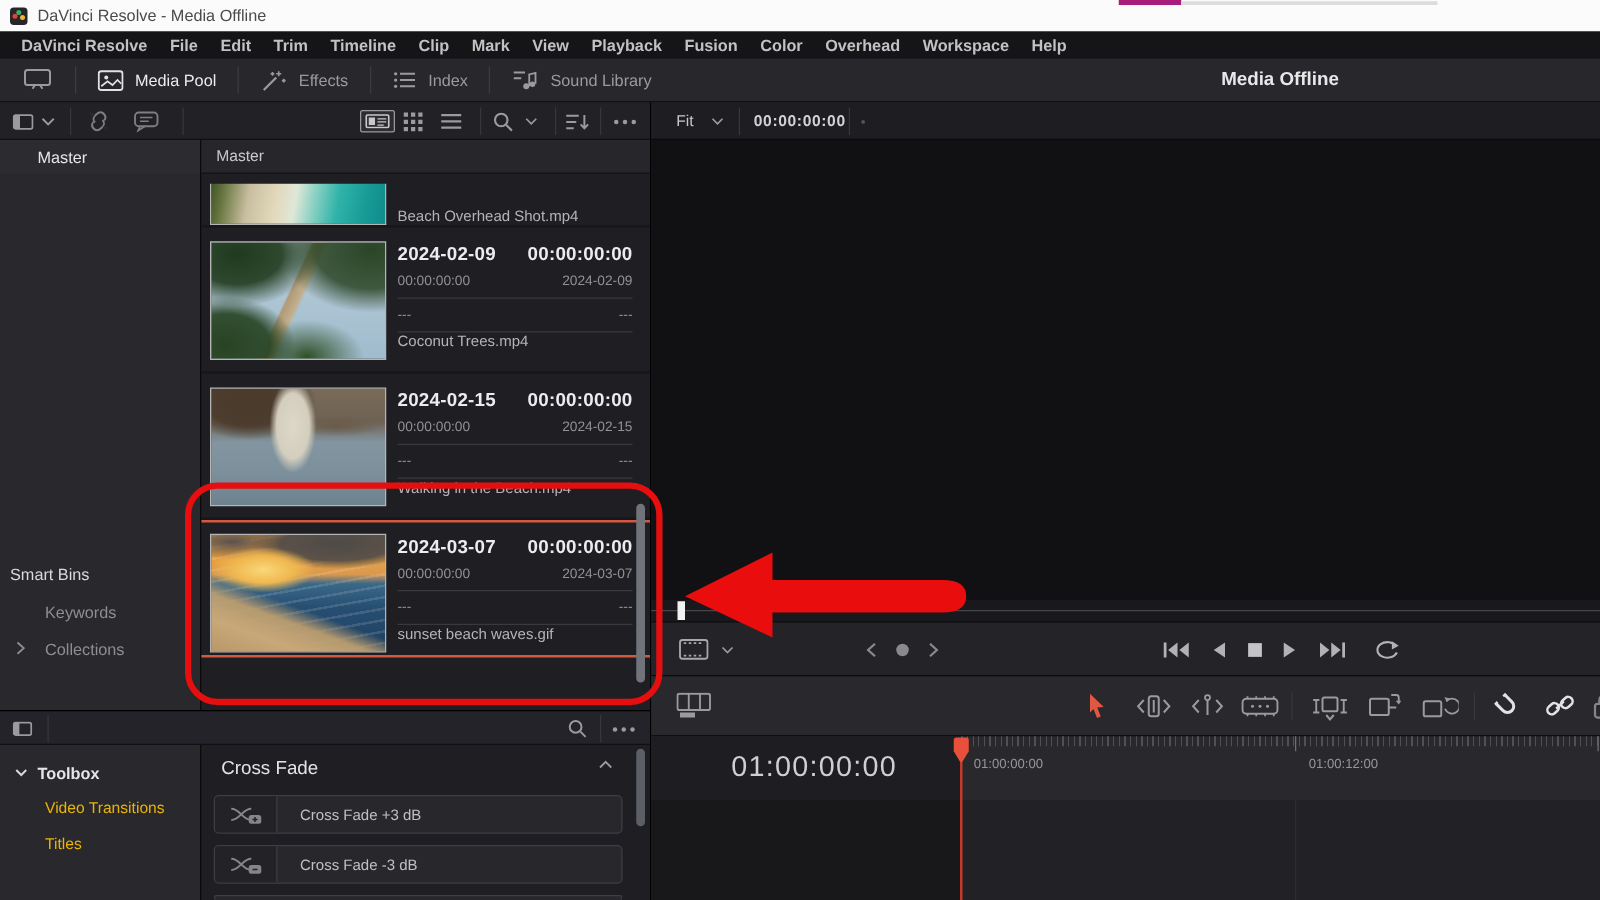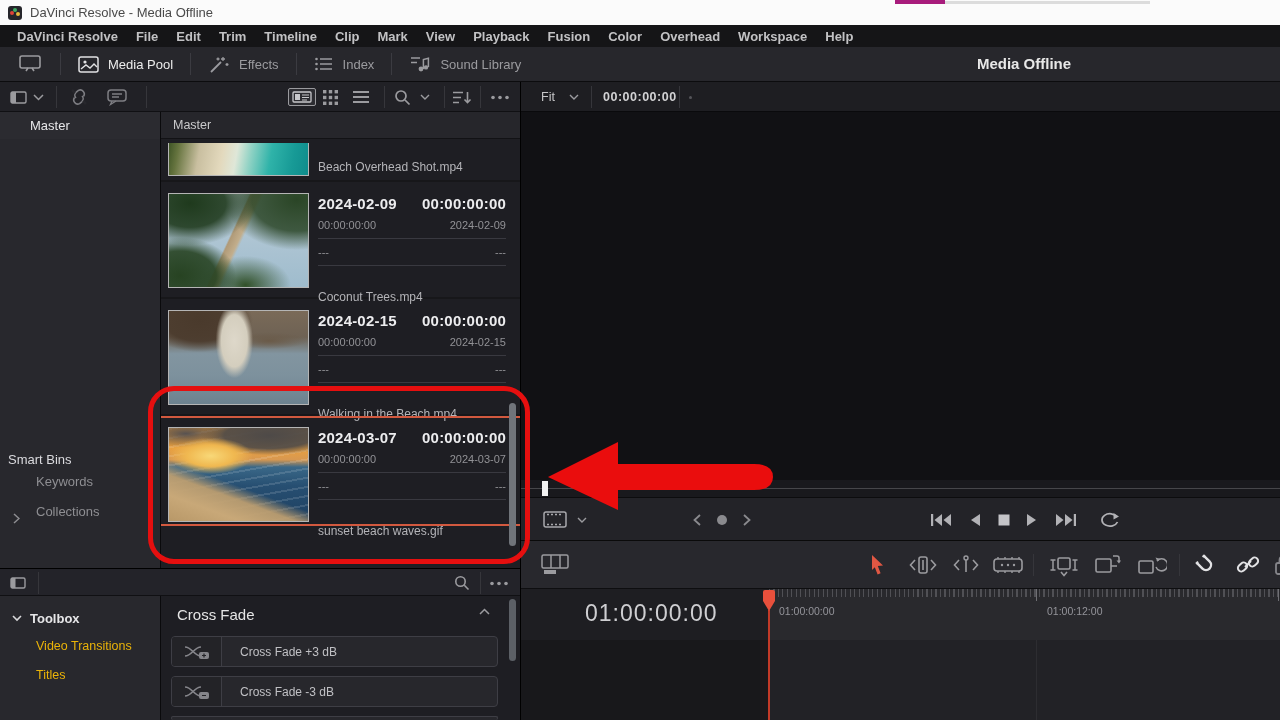--- a/index.html
+++ b/index.html
@@ -41,38 +41,38 @@
   .subtoolbar .abs { position:absolute; top:0; height:30px; display:flex; align-items:center; }
   .vline { position:absolute; top:4px; width:1px; height:22px; background:#36363b; }
   .cardview-active { border:1px solid #9a9a9e; border-radius:2px; padding:2px 3px; background:#2c2c31; display:flex; }
 
   
   .mp-body { display:flex; height:456px; }
   .mp-sidebar { position:relative; width:160px; background:#28282d; }
   .mp-master-row { height:27px; background:#2b2b30; display:flex; align-items:center; padding-left:30px; font-size:13px; color:#e6e6e8; }
   .smartbins { position:absolute; left:0; top:332px; width:100%; }
   .sb-title { font-size:13px; color:#dadade; padding-left:8px; height:30px; display:flex; align-items:center; }
-  .sb-item { font-size:13px; color:#8e8e92; padding-left:36px; height:30px; display:flex; position:relative; }
+  .sb-item { font-size:13px; color:#8e8e92; padding-left:36px; height:30px; display:flex; align-items:center; position:relative; }
   .sb-item .chev { position:absolute; left:13px; top:9px; }
 
   .mp-list { position:relative; flex:1; background:#1e1e23; border-left:1px solid #0a0a0c; overflow:hidden; }
   .mp-bread { height:27px; background:#26262b; border-bottom:1px solid #121215; display:flex; align-items:center; padding-left:12px; font-size:12.5px; color:#c9c9cb; }
 
   .clip { position:relative; display:flex; padding:11px 10px 0 7px; height:117px; border-bottom:2px solid #17171a; }
-  .clip.partial { height:43px; padding-top:0; align-items:center; }
+  .clip.partial { height:43px; padding-top:0; align-items:flex-end; }
   .clip.partial .thumb { height:33px; border-top:none; }
   .clip.partial .mname { margin-top:12px; }
   .clip.selected { height:110px; border-top:2px solid #d2593f; border-bottom:2px solid #d2593f; padding-top:9px; }
   .thumb { width:141px; height:95px; border:1px solid #b5b5b5; flex:none; }
   .meta { flex:1; padding:2px 4px 0 9px; }
   .m1 { display:flex; justify-content:space-between; font-size:15px; font-weight:bold; color:#ececee; letter-spacing:0.2px; }
   .m2 { display:flex; justify-content:space-between; font-size:11px; color:#929296; margin-top:7px; }
   .m3 { margin-top:7px; }
   .mdiv { border-top:1px solid #393940; margin-top:7px; }
-  .mname { font-size:12px; color:#b4b4b8; margin-top:24px; }
+  .mname { font-size:12px; color:#b4b4b8; margin-top:0; }
 
   .thumb-beach-overhead { background:
     linear-gradient(100deg,#3f5526 0%,#66743f 7%,#c9bfa0 22%,#e3d9bd 38%,#dfe7d8 48%,#8fd2c4 58%,#2fb3a9 72%,#179a96 88%,#0f8c8c 100%); }
   .thumb-coconut { background:
     radial-gradient(ellipse 90px 60px at 15% 10%,#1f3a1d 0%,rgba(31,58,29,.9) 40%,transparent 70%),
     radial-gradient(ellipse 100px 70px at 92% 6%,#2a4526 0%,rgba(42,69,38,.85) 45%,transparent 72%),
     radial-gradient(ellipse 80px 55px at 8% 88%,#274322 0%,rgba(39,67,34,.9) 45%,transparent 70%),
     radial-gradient(ellipse 70px 45px at 55% 98%,#315028 0%,transparent 65%),
     linear-gradient(115deg,transparent 44%,#b09a78 45%,#c2ae8c 50%,transparent 52%),
     linear-gradient(180deg,#c3d3dc 0%,#b0c6d4 40%,#9fbccd 100%); }

